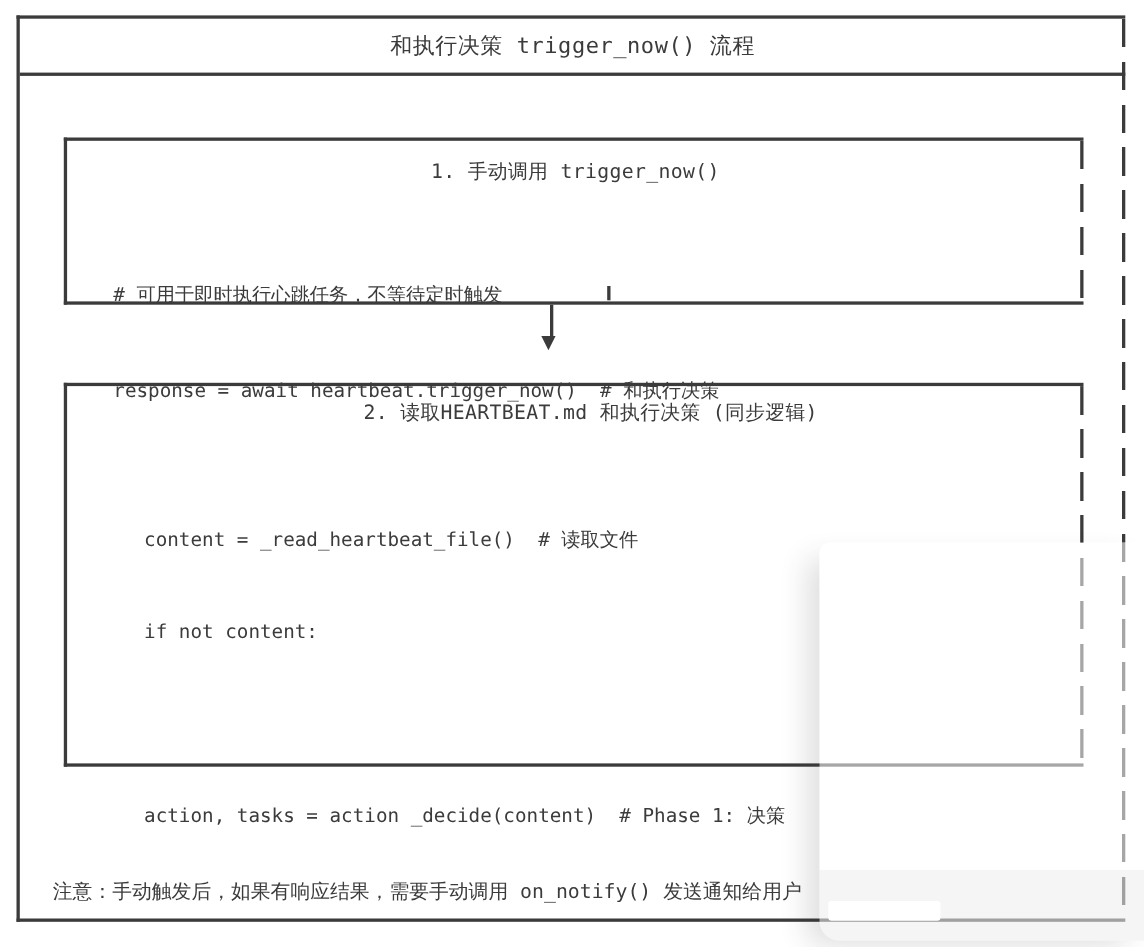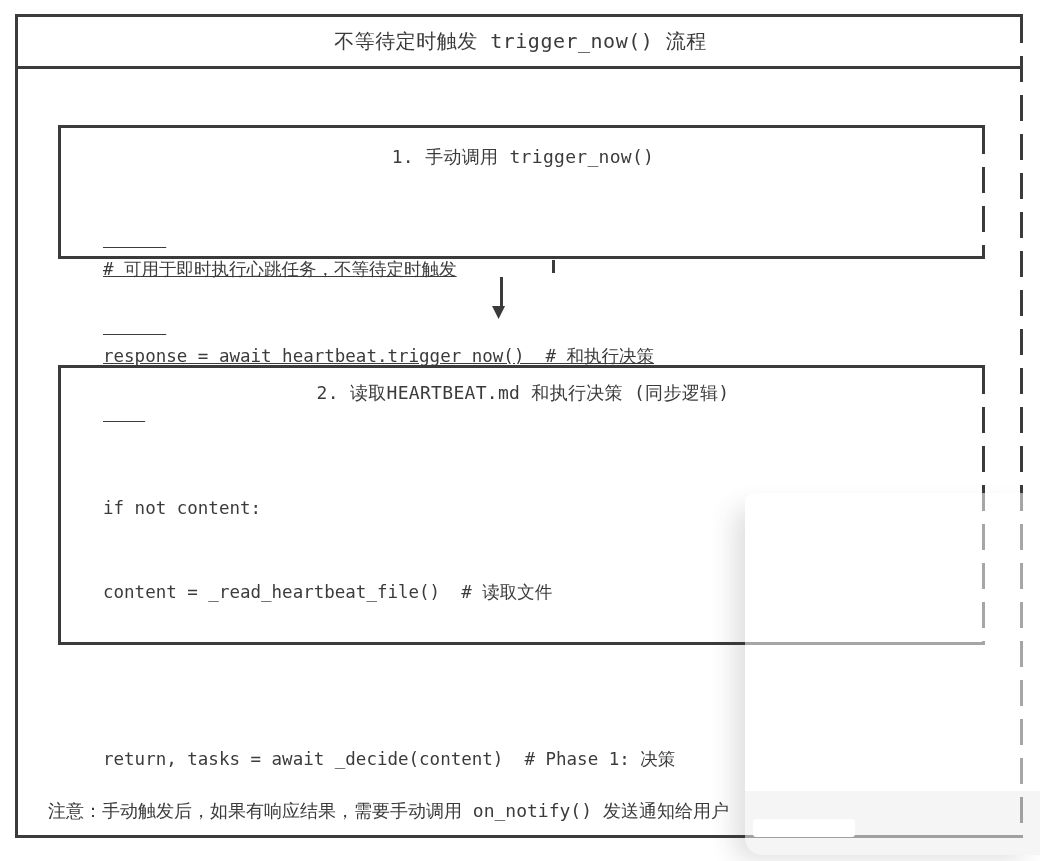--- a/index.html
+++ b/index.html
@@ -27,33 +27,33 @@
     position:absolute; left:0; top:0; width:100%; height:52px;
     border-bottom:3px solid #3b3b3b;
     display:flex; align-items:center; justify-content:center;
     font-size:20px; letter-spacing:0.5px;
   }
   
   .step-box {
     position:absolute; left:58px; width:927px;
     border:3px solid #3b3b3b; border-right:none;
   }
-  .step-box-1 { top:125px; height:134px; }
-  .step-box-2 { top:365px; height:280px; }
+  .step-box-1 { top:125px; height:152px; }
+  .step-box-2 { top:348px; height:349px;padding-left:28px; }
   .step-header {
     text-align:center; font-size:18px; letter-spacing:0.3px;
     line-height:25px;
   }
   .step-box-1 .step-header { margin-top:16px; }
   .step-box-2 .step-header { margin-top:12px; }
   .code {
     margin-left:42px; white-space:pre;
     font-size:17.5px; letter-spacing:0;
   }
-  .step-box-1 .code { margin-top:28px; line-height:29px;text-decoration:underline; }
+  .step-box-1 .code { margin-top:28px; line-height:29px; }
   .step-box-2 .code { margin-top:33px; line-height:28px; }
   .code-gap { height:27px; }
   
   .connector-line {
     position:absolute; left:500px; top:277px; width:3px; height:32px;
     background:#3b3b3b;
   }
   .arrow-down {
     position:absolute; left:492px; top:303px;
     font-size:17px; color:#3b3b3b; line-height:1;
@@ -87,45 +87,45 @@
   }
 </style>
 </head>
 <body>
 
 <div class="page">
 
   <div class="outer-box">
     <div class="v-dash"></div>
     <div class="title-row">
-      <span>不等待定时触发 trigger_now() 流程</span>
+      <span>和执行决策 trigger_now() 流程</span>
     </div>
   </div>
 
   <div class="step-box step-box-1">
     <div class="v-dash"></div>
     <div class="step-header">1. 手动调用 trigger_now()</div>
     <div class="code">
       <div># 可用于即时执行心跳任务，不等待定时触发</div>
       <div>response = await heartbeat.trigger_now()  # 和执行决策</div>
     </div>
   </div>
 
   <div class="border-tick"></div>
   <div class="connector-line"></div>
   <div class="arrow-down">▼</div>
 
   <div class="step-box step-box-2">
     <div class="v-dash"></div>
     <div class="step-header">2. 读取HEARTBEAT.md 和执行决策 (同步逻辑)</div>
     <div class="code">
+      <div>content = _read_heartbeat_file()  # 读取文件</div>
       <div>if not content:</div>
-      <div>content = _read_heartbeat_file()  # 读取文件</div>
       <div class="code-gap"></div>
-      <div>return, tasks = await _decide(content)  # Phase 1: 决策</div>
+      <div>action, tasks = action _decide(content)  # Phase 1: 决策</div>
       
       
       
       
       
     </div>
   </div>
 
   <div class="note">
     <div>注意：手动触发后，如果有响应结果，需要手动调用 on_notify() 发送通知给用户</div>

